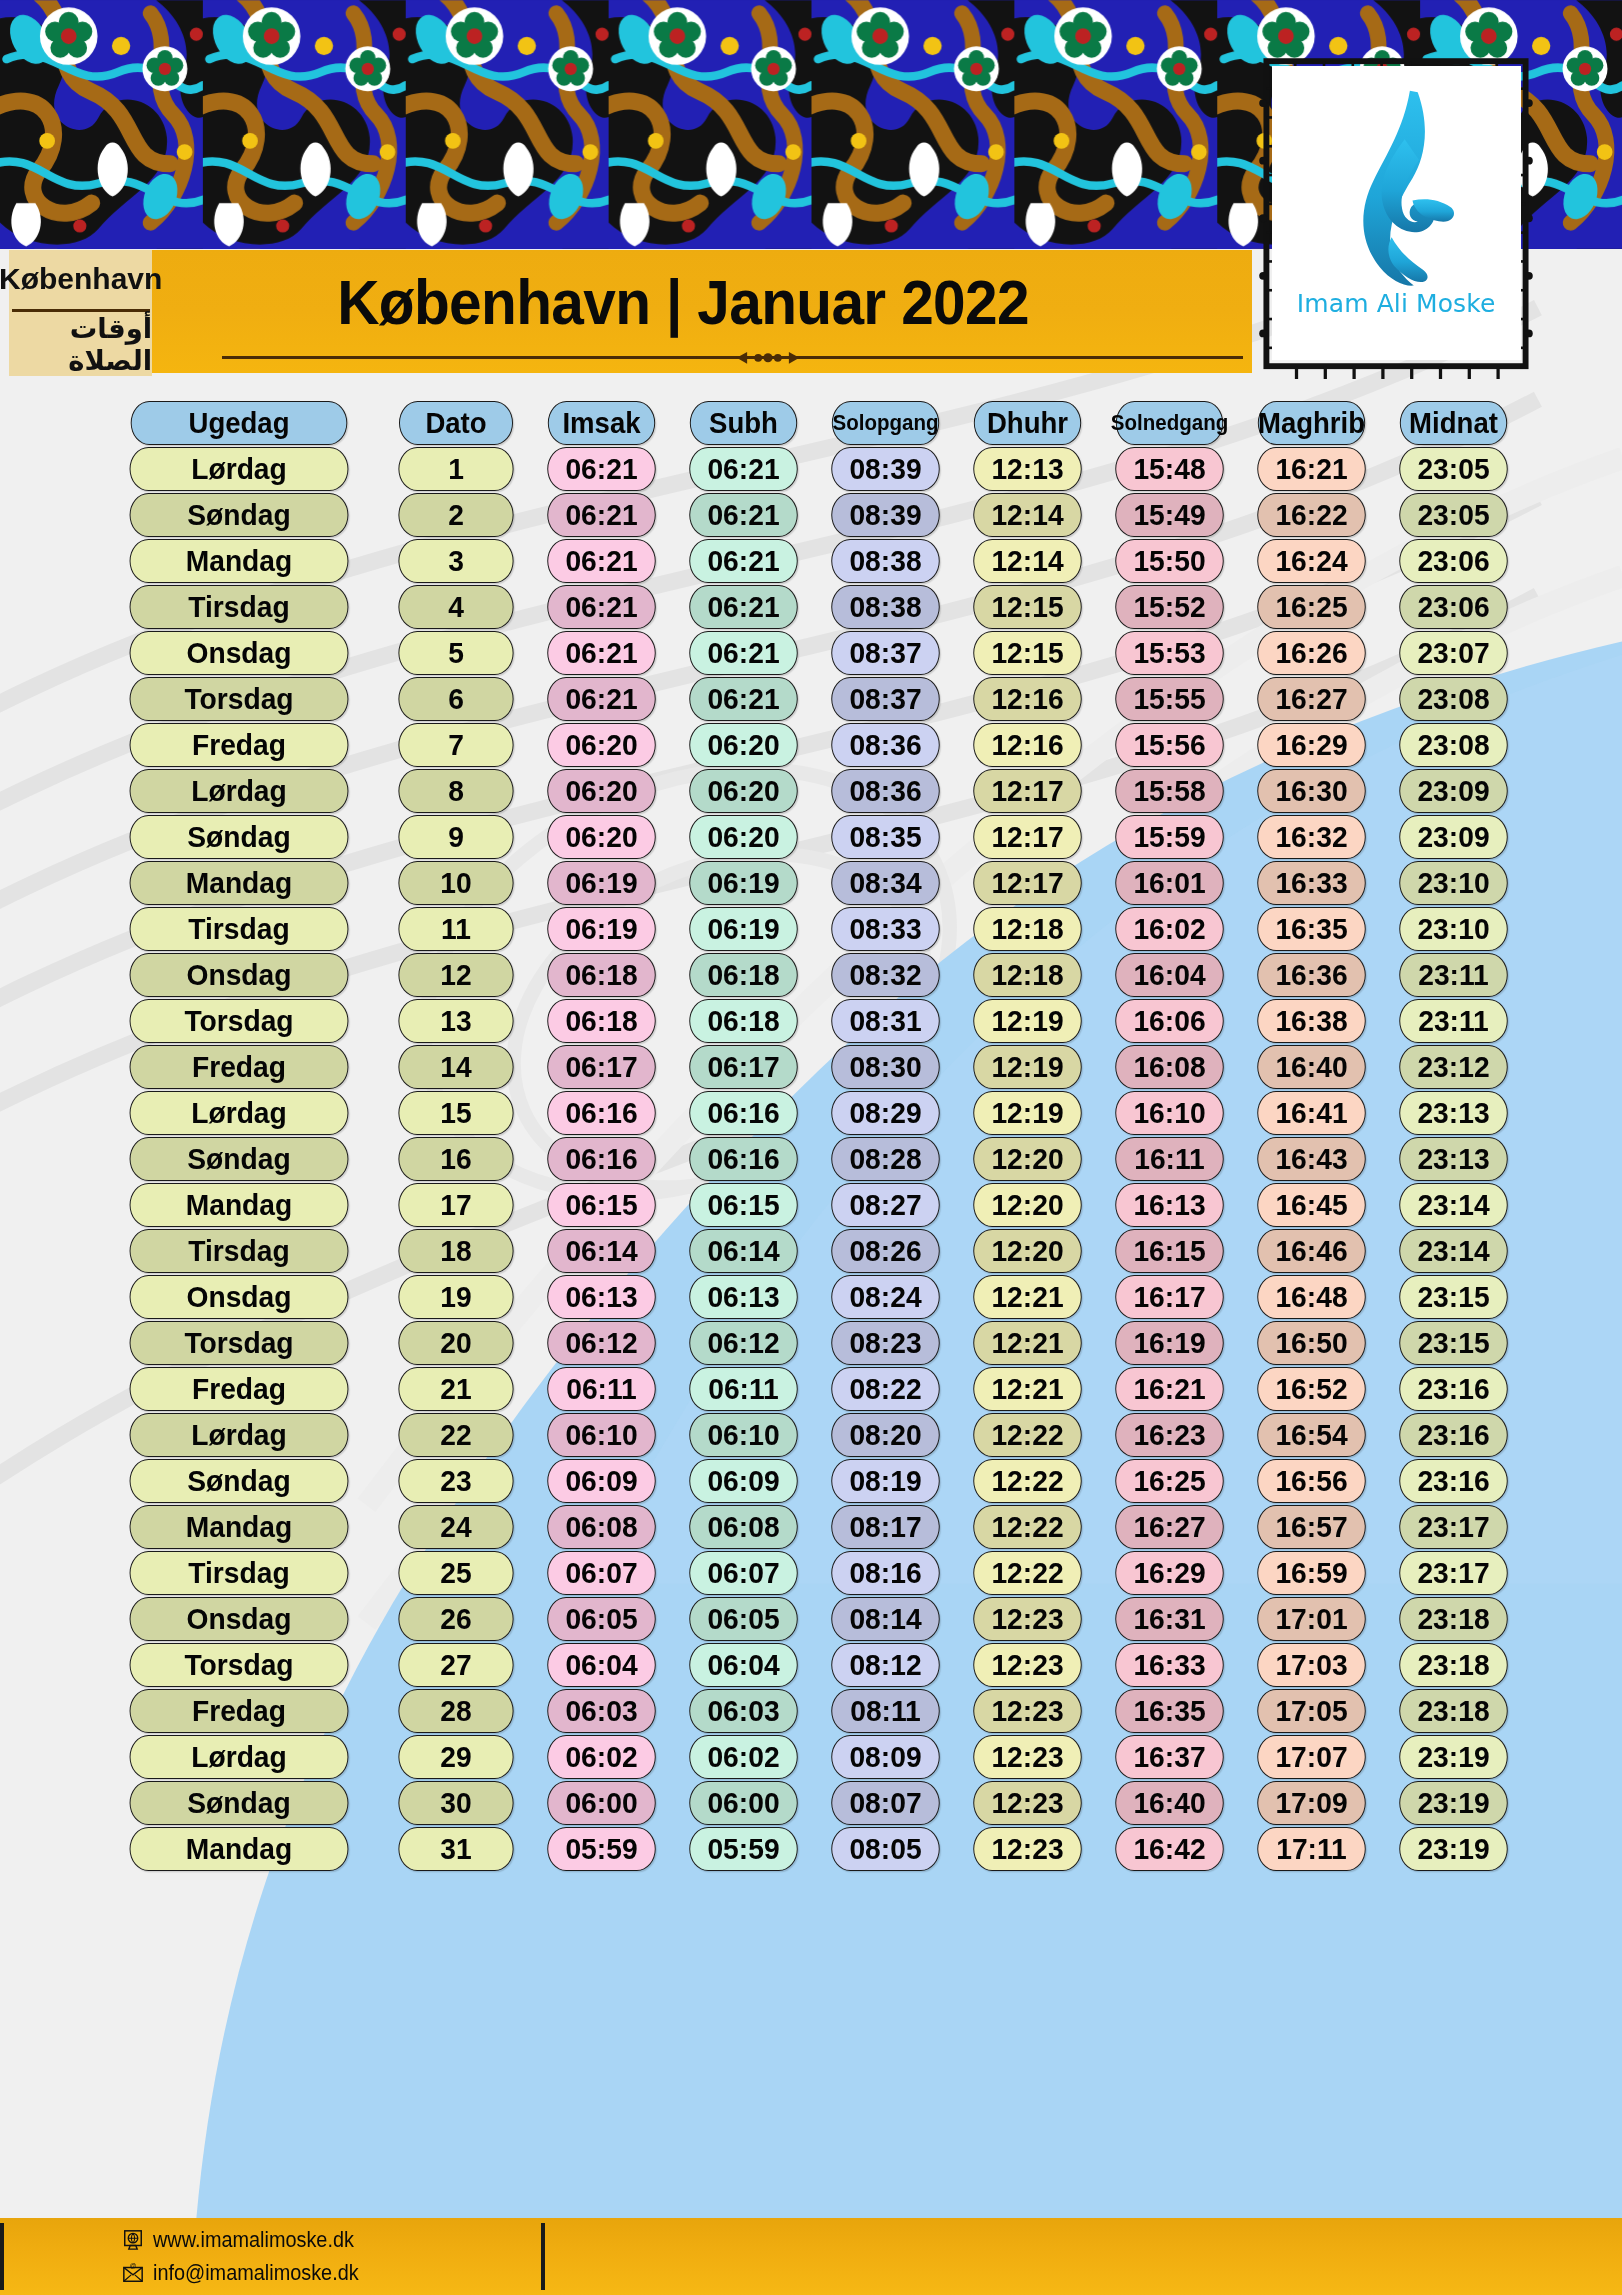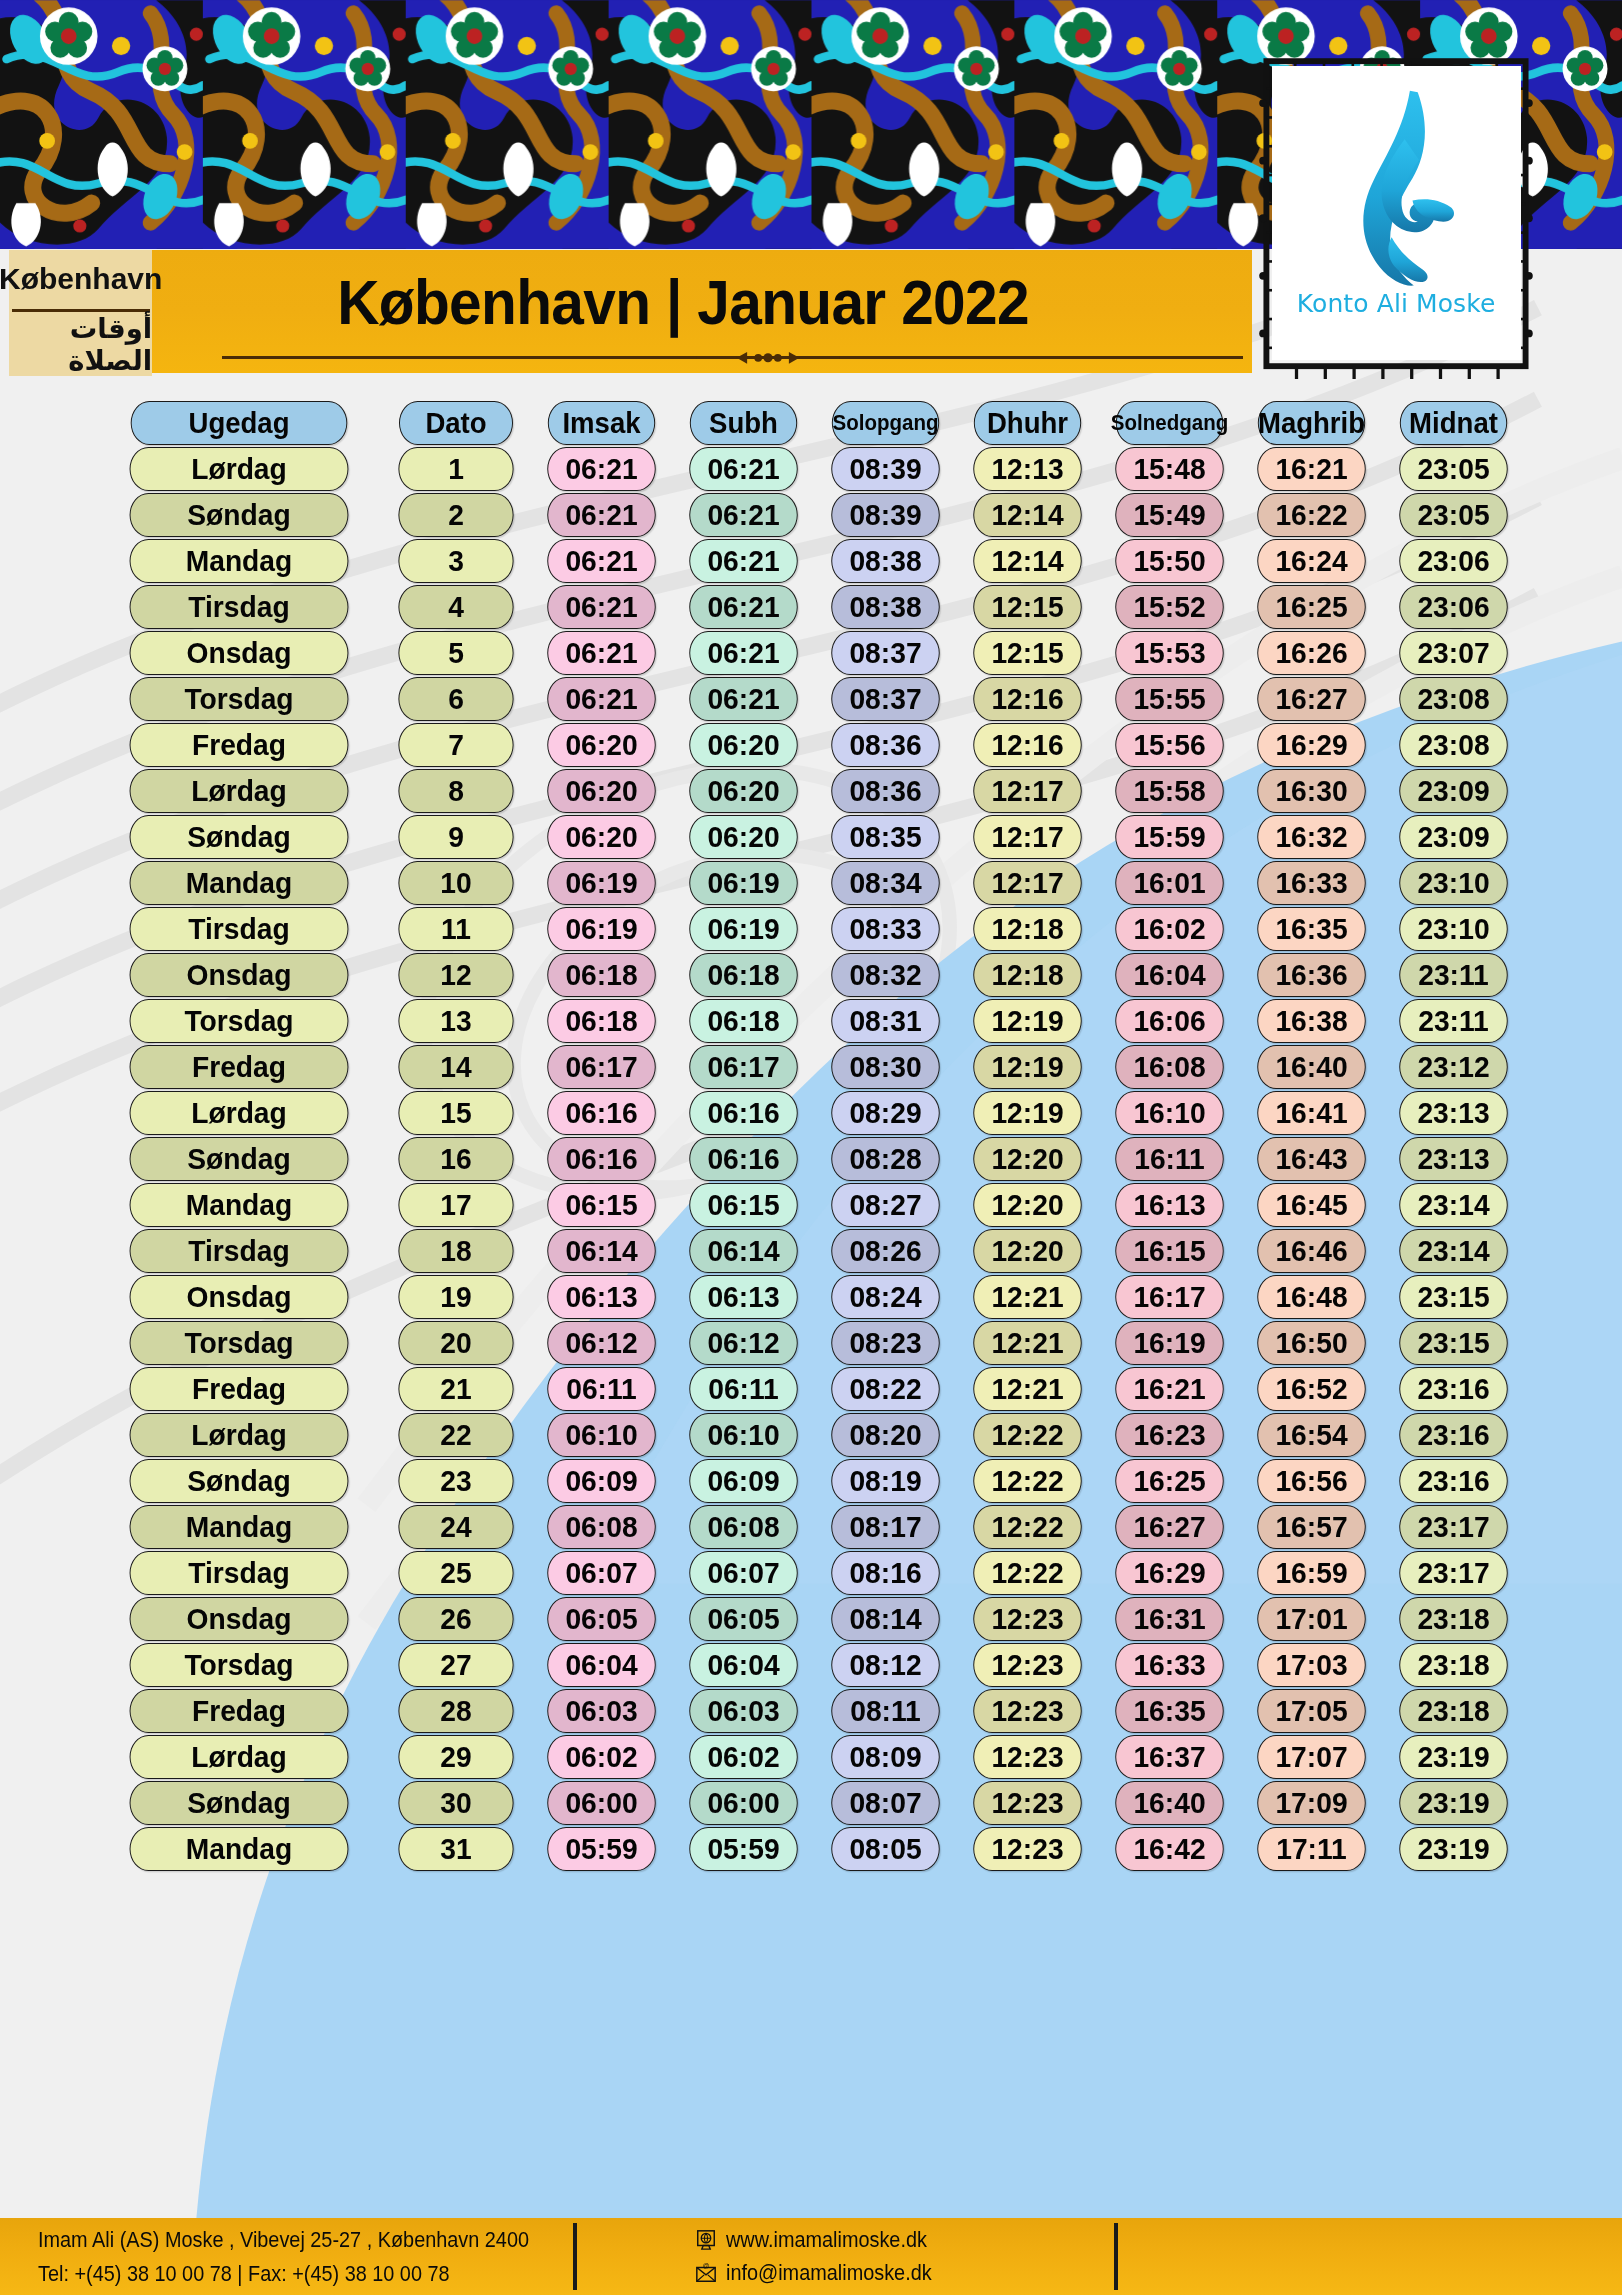--- a/index.html
+++ b/index.html
@@ -325,21 +325,21 @@
                C 95 212, 112 178, 132 146 C 150 116, 160 70, 140 14 Z" fill="url(#lg)"></path>
       <path d="M 120 86 C 96 118, 80 150, 86 182 C 92 214, 118 232, 142 228
                C 160 224, 170 208, 164 194 C 158 180, 138 178, 130 190
                C 124 200, 130 212, 140 212 C 132 216, 118 208, 116 192
                C 112 168, 126 140, 142 118 Z" fill="url(#lg)"></path>
       <path d="M 132 180 C 152 176, 172 178, 190 190 C 196 194, 198 202, 192 208
                C 184 216, 166 212, 150 204 C 140 198, 134 190, 132 180 Z" fill="url(#lg)"></path>
       <path d="M 100 236 C 112 258, 130 274, 148 286 C 156 292, 158 300, 150 304
                C 138 308, 118 296, 104 280 C 94 268, 92 250, 100 236 Z" fill="url(#lg)"></path>
     </svg>
-    <div id="logo-text">Konto Ali Moske</div>
+    <div id="logo-text">Imam Ali Moske</div>
   </div>
 </div>
 
 <div id="title-bar">
   <div id="title-text">København  |  Januar 2022</div>
   <div id="title-rule"></div>
   <svg id="title-orn" viewBox="0 0 220 30">
     <path d="M 0 15 L 62 15 M 158 15 L 220 15" stroke="#4a2c06" stroke-width="4"></path>
     <path d="M 62 15 L 78 6 L 78 24 Z" fill="#4a2c06"></path>
     <path d="M 158 15 L 142 6 L 142 24 Z" fill="#4a2c06"></path>
@@ -1286,24 +1286,20 @@
           </td>
           <td class="c-t">
             <div class="cell-pill" style="background: rgb(231, 239, 190); width: 113px;">23:19</div>
           </td>
         </tr>
       </tbody>
   </table>
 </div>
 
 <div id="footer">
-  <div class="foot-sec" id="foot-left">
-    <div>Imam Ali (AS) Moske , Vibevej 25-27 , København 2400</div>
-    <div>Tel: +(45) 38 10 00 78 | Fax: +(45)  38 10 00 78</div>
-  </div>
   <div class="vrule"></div>
   <div class="foot-sec" id="foot-mid">
     <div class="fm-row">
       <svg class="ficon" viewBox="0 0 24 24">
         <rect x="3" y="2" width="18" height="16" fill="none" stroke="#111" stroke-width="1.6"></rect>
         <circle cx="12" cy="10" r="5.2" fill="none" stroke="#111" stroke-width="1.4"></circle>
         <path d="M6.8 10h10.4M12 4.8c2.4 2.6 2.4 7.8 0 10.4M12 4.8c-2.4 2.6-2.4 7.8 0 10.4" fill="none" stroke="#111" stroke-width="1.1"></path>
         <path d="M9 18h6l1.6 4H7.4z" fill="none" stroke="#111" stroke-width="1.5"></path>
       </svg>
       <span class="tx">www.imamalimoske.dk</span>

